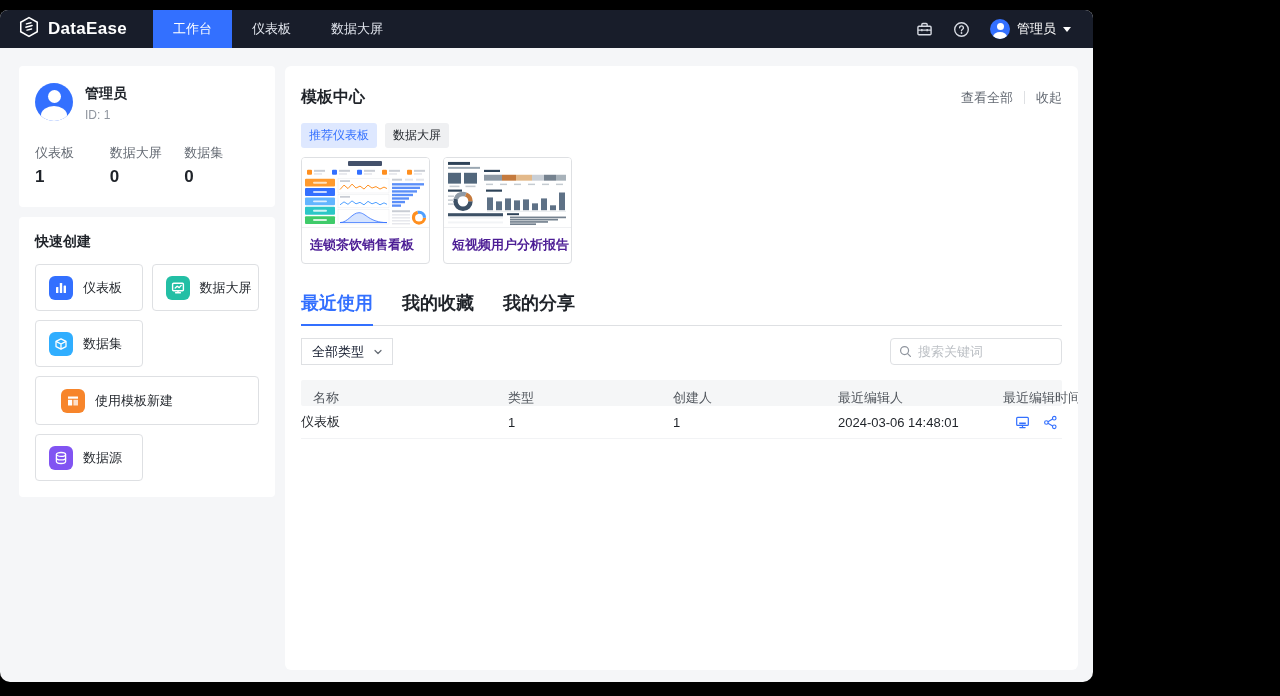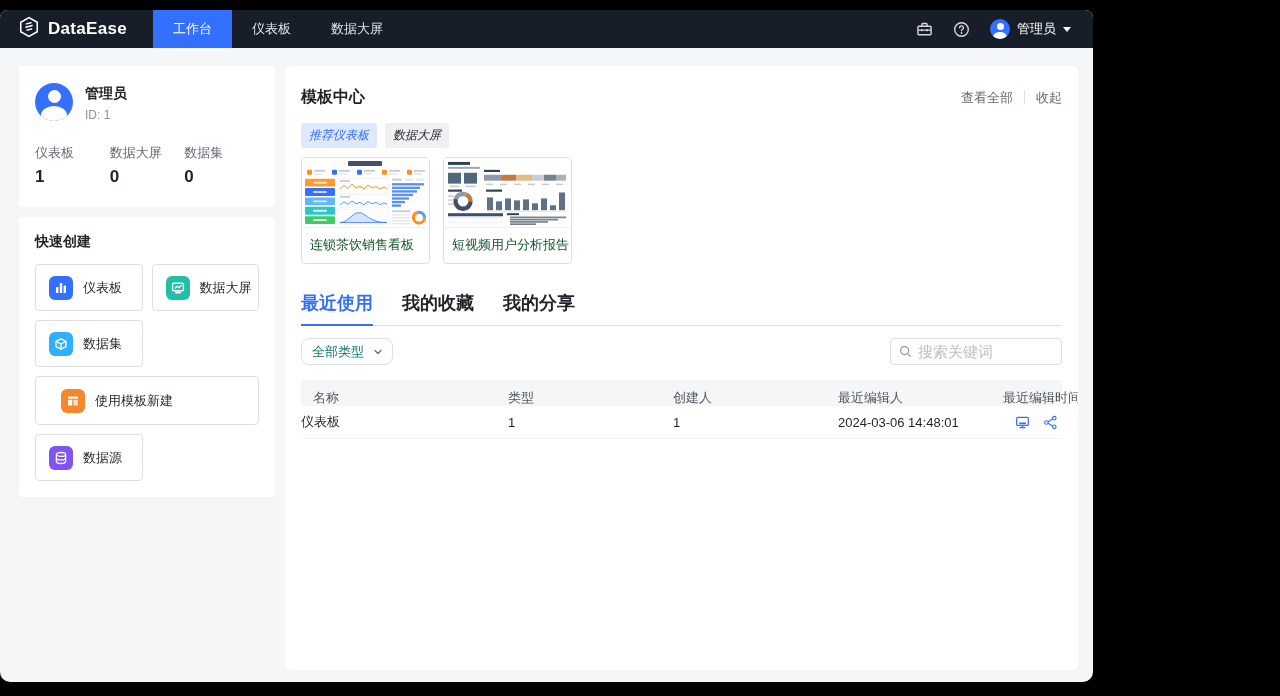--- a/index.html
+++ b/index.html
@@ -55,41 +55,41 @@
 
   
   .main { flex:1; background:#fff; margin:0 15px 12px 10px; border-radius:6px; padding:21px 16px 0; overflow:hidden;
           display:flex; flex-direction:column; }
   .tc-header { display:flex; align-items:center; }
   .tc-title { font-size:16px; font-weight:bold; color:#1F2329; }
   .tc-actions { margin-left:auto; display:flex; align-items:center; gap:11px; font-size:13px; color:#646A73; }
   .tc-link { cursor:pointer; }
   .v-div { width:1px; height:13px; background:#DEE0E3; }
   .tag-row { margin-top:15px; display:flex; gap:8px; }
-  .tag { font-size:12px; padding:4px 8px; border-radius:3px; background:#EFF0F2; color:#1F2329; cursor:pointer;font-style:italic; }
+  .tag { font-size:12px; padding:4px 8px; border-radius:3px; background:#EFF0F2; color:#1F2329; cursor:pointer; }
   .tag.active { background:#DEE8FF; color:#3370FF; }
   .tpl-cards { margin-top:9px; display:flex; gap:13px; }
   .tpl-card { width:129px; border:1px solid #DEE0E3; border-radius:4px; overflow:hidden; background:#fff; cursor:pointer; }
   .tpl-thumb { height:70px; border-bottom:1px solid #EFF0F2; display:block; }
   .tpl-thumb svg { display:block; width:100%; height:100%; }
-  .tpl-name { padding:8px 8px 9px; font-size:13px; font-weight:normal; color:#14532d; white-space:nowrap; }
+  .tpl-name { padding:8px 8px 9px; font-size:13px; font-weight:bold; color:#4c1d95; white-space:nowrap; }
 
   
   .tabs { margin-top:27px; display:flex; gap:29px; border-bottom:1px solid #DEE0E3; }
   .tab { padding-bottom:10px; font-size:18px; font-weight:bold; color:#1F2329; cursor:pointer; position:relative; }
   .tab.active { color:#3370FF; }
   .tab.active::after { content:''; position:absolute; left:0; right:0; bottom:-1px; height:2px; background:#3370FF; }
 
   
   .toolbar { margin-top:12px; display:flex; align-items:center; }
-  .type-select { height:27px; border:1px solid #DEE0E3; border-radius:8px; display:flex; align-items:center; gap:9px;
-                 padding:0 9px 0 10px; font-size:13px; color:#0f766e; background:#fff; cursor:pointer; }
+  .type-select { height:27px; border:1px solid #DEE0E3; border-radius:0; display:flex; align-items:center; gap:9px;
+                 padding:0 9px 0 10px; font-size:13px; color:#0f172a; background:#fff; cursor:pointer; }
   .search-box { margin-left:auto; width:172px; height:27px; border:1px solid #DEE0E3; border-radius:4px;
                 display:flex; align-items:center; gap:6px; padding:0 8px; background:#fff; }
-  .search-box input { border:0; outline:0; flex:1; min-width:0; font-size:15px; color:#14532d; font-family:Liberation Sans, sans-serif; background:transparent; }
+  .search-box input { border:0; outline:0; flex:1; min-width:0; font-size:13px; color:#14532d; font-family:Liberation Serif, serif; background:transparent; }
   .search-box input::placeholder { color:#BBBFC4; }
 
   
   .table { margin-top:15px; font-size:13px; }
   .t-head, .t-row { display:grid; grid-template-columns:207px 165px 165px 165px 165px 1fr; align-items:center; }
   .t-head { background:#F5F6F7; height:26px; color:#51565D; border-radius:2px; }
   .t-row { height:33px; color:#1F2329; border-bottom:1px solid #F2F3F5; cursor:pointer; }
   .cell-first { padding-left:12px; display:flex; align-items:center; gap:8px; }
   .cell-last { padding-left:12px; display:flex; align-items:center; gap:13px; }
   .th-sort { display:inline-flex; align-items:center; gap:5px; }

